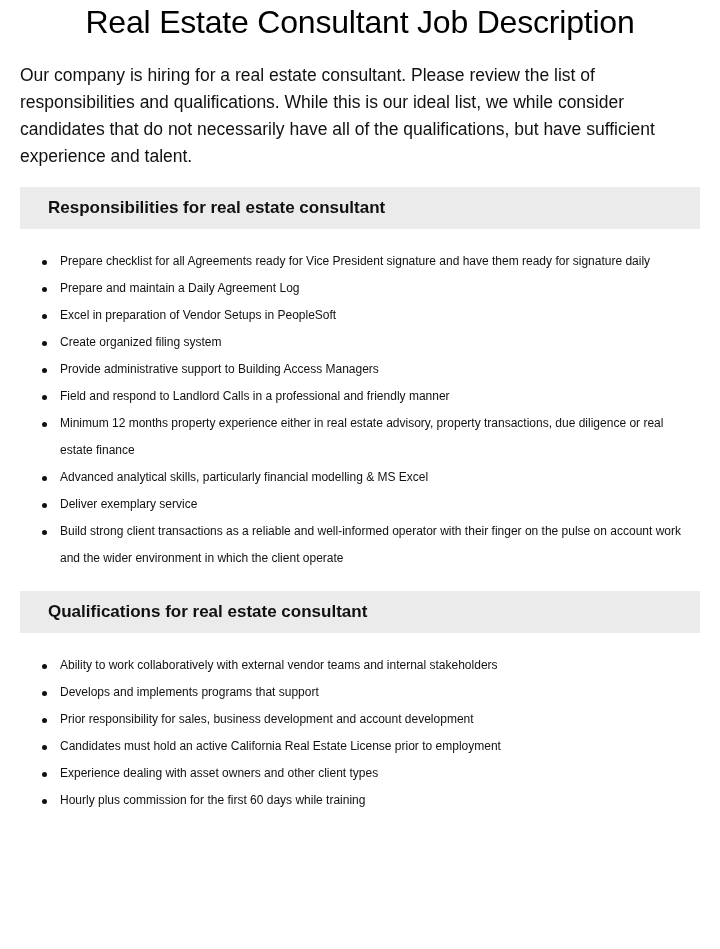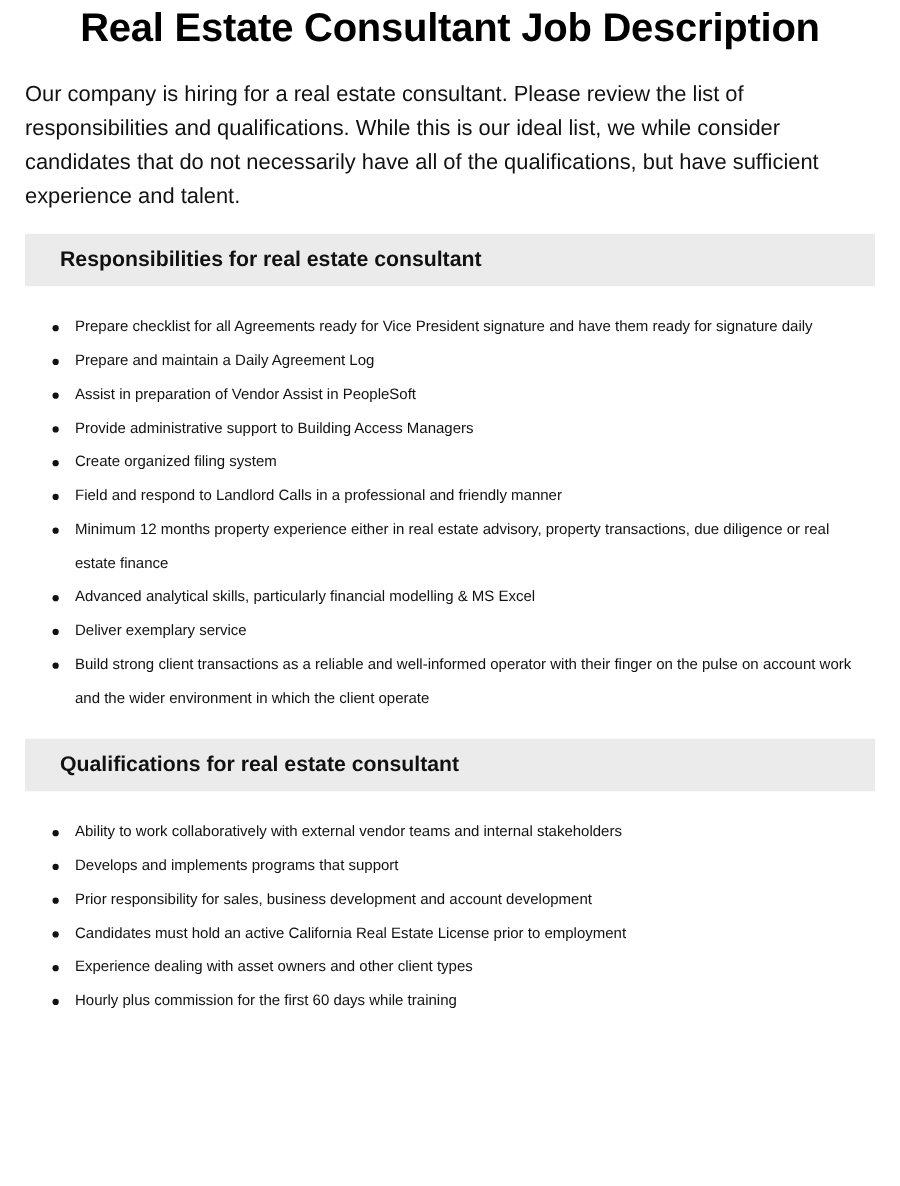--- a/index.html
+++ b/index.html
@@ -15,21 +15,21 @@
       color: #111111;
     }
     .page {
       padding: 0 20px;
     }
     .page-title {
       margin: 0;
       padding-top: 2px;
       text-align: center;
       font-size: 32px;
-      font-weight: bold;
+      font-weight: normal;
       line-height: 40px;
       letter-spacing: -0.2px;
       color: #000000;
     }
     .intro {
       margin: 20px 0 0 0;
       font-size: 17.5px;
       line-height: 27px;
       color: #111111;
     }
@@ -73,23 +73,23 @@
 <body>
 
 <div class="page">
   <h1 class="page-title">Real Estate Consultant Job Description</h1>
   <p class="intro">Our company is hiring for a real estate consultant. Please review the list of responsibilities and qualifications. While this is our ideal list, we while consider candidates that do not necessarily have all of the qualifications, but have sufficient experience and talent.</p>
 
   <div class="section-header">Responsibilities for real estate consultant</div>
   <ul class="section-list">
     <li>Prepare checklist for all Agreements ready for Vice President signature and have them ready for signature daily</li>
     <li>Prepare and maintain a Daily Agreement Log</li>
-    <li>Assist in preparation of Vendor Assist in PeopleSoft</li>
+    <li>Excel in preparation of Vendor Setups in PeopleSoft</li>
+    <li>Create organized filing system</li>
     <li>Provide administrative support to Building Access Managers</li>
-    <li>Create organized filing system</li>
     <li>Field and respond to Landlord Calls in a professional and friendly manner</li>
     <li>Minimum 12 months property experience either in real estate advisory, property transactions, due diligence or real estate finance</li>
     <li>Advanced analytical skills, particularly financial modelling &amp; MS Excel</li>
     <li>Deliver exemplary service</li>
     <li>Build strong client transactions as a reliable and well-informed operator with their finger on the pulse on account work and the wider environment in which the client operate</li>
   </ul>
 
   <div class="section-header qual-header">Qualifications for real estate consultant</div>
   <ul class="section-list">
     <li>Ability to work collaboratively with external vendor teams and internal stakeholders</li>

